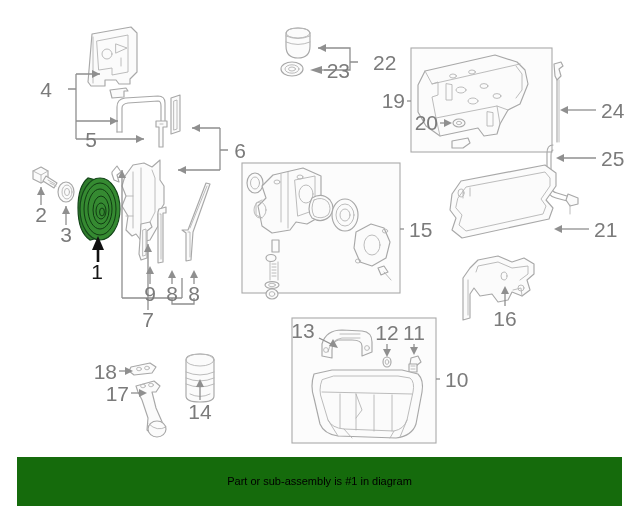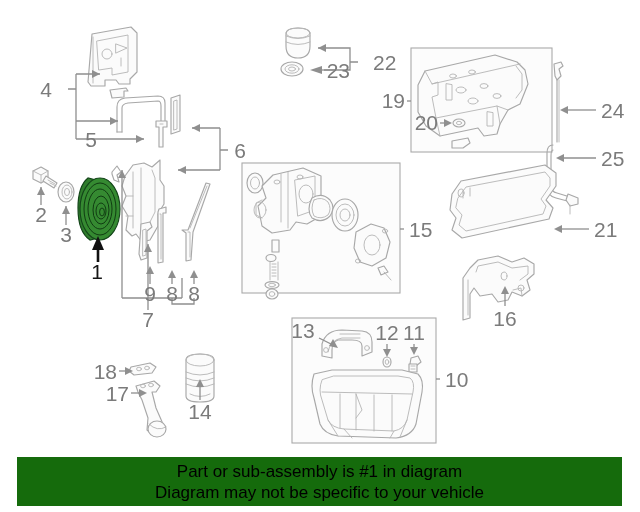--- a/index.html
+++ b/index.html
@@ -107,21 +107,21 @@
     background: #156b0c;
     display: flex;
     flex-direction: column;
     align-items: center;
     justify-content: center;
     box-sizing: border-box;
   }
   #banner .bline {
     color: #000000;
     font-family: "Liberation Sans", sans-serif;
-    font-size: 17px;
+    font-size: 11px;
     line-height: 21px;
     white-space: nowrap;
     text-align: center;
   }
 </style>
 </head>
 <body>
 
 <div id="diagram-root">
 
@@ -542,16 +542,15 @@
     <text class="num" x="445" y="387" text-anchor="start">10</text>
 
     <text class="num" x="117" y="379" text-anchor="end">18</text>
     <text class="num" x="129" y="401" text-anchor="end">17</text>
     <text class="num" x="200" y="419" text-anchor="middle">14</text>
 
   </svg>
 
   <div id="banner">
     <div class="bline">Part or sub-assembly is #1 in diagram</div>
-    <div class="bline">Diagram may not be specific to your vehicle</div>
   </div>
 
 </div>
 
 </body></html>

